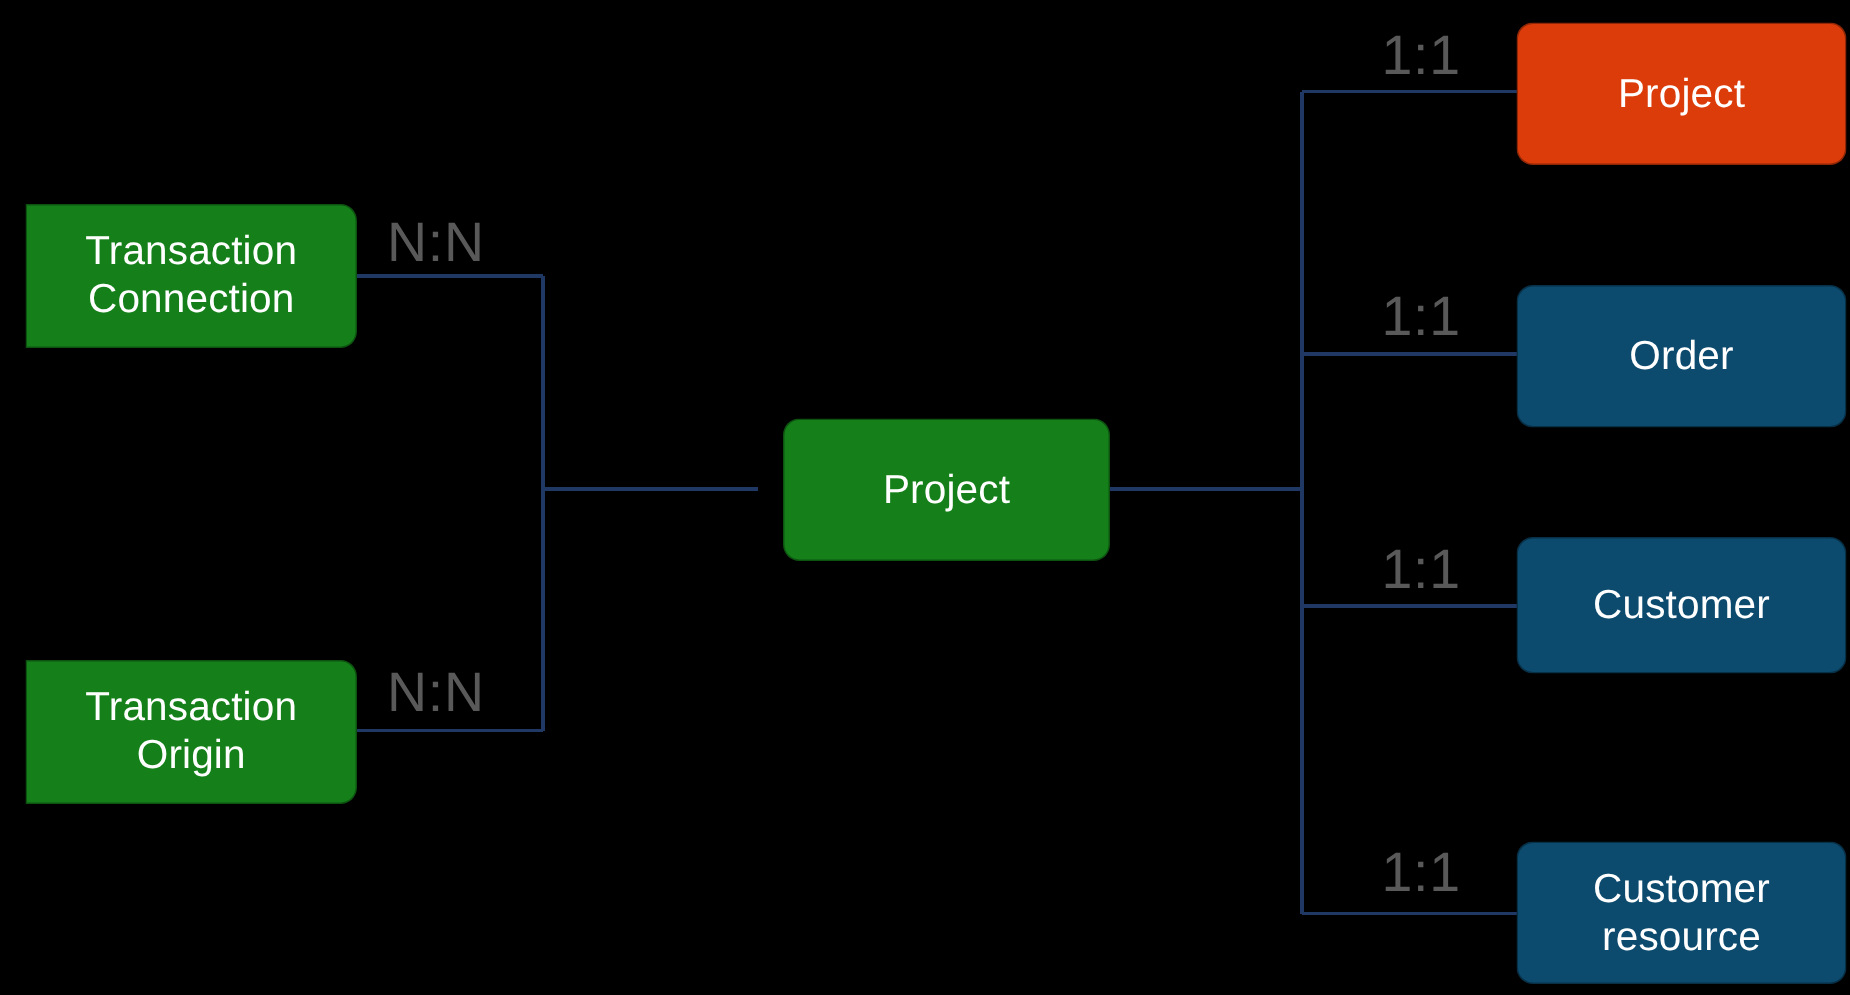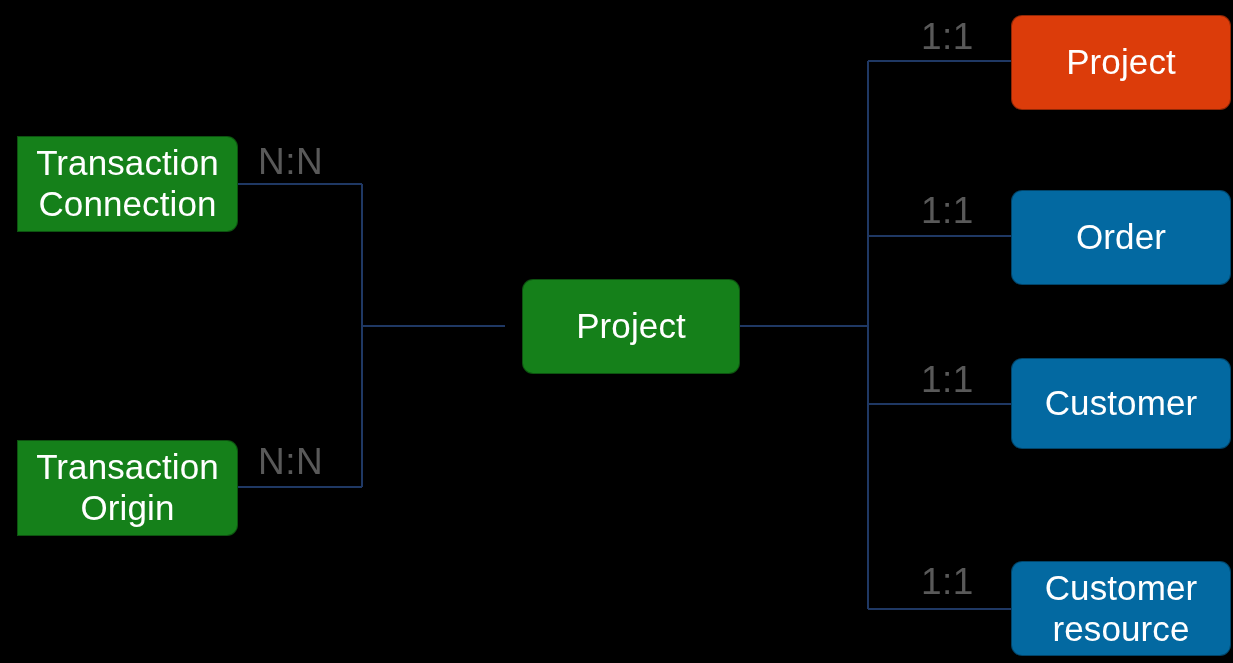--- a/index.html
+++ b/index.html
@@ -30,29 +30,29 @@
   
   .node {
     position: absolute;
     box-sizing: border-box;
     border-radius: 11px;
     display: flex;
     align-items: center;
     justify-content: center;
     text-align: center;
     color: #ffffff;
-    font-size: 35px;
+    font-size: 27px;
     line-height: 1.17;
     letter-spacing: 0.1px;
     padding: 2px 6px;
     white-space: pre-line;
     border: 1px solid rgba(0,0,0,0.35);
   }
   .node.green   { background: #15801A; margin-left: 17px; }
-  .node.blue    { background: #0369a1; }
+  .node.blue    { background: #0c4a6e; }
   .node.orange  { background: #DC3C0A; }
 
   
   .card-label {
     position: absolute;
     color: #595959;
     font-size: 37px;
     line-height: 1;
     letter-spacing: 0.5px;
     white-space: nowrap;

